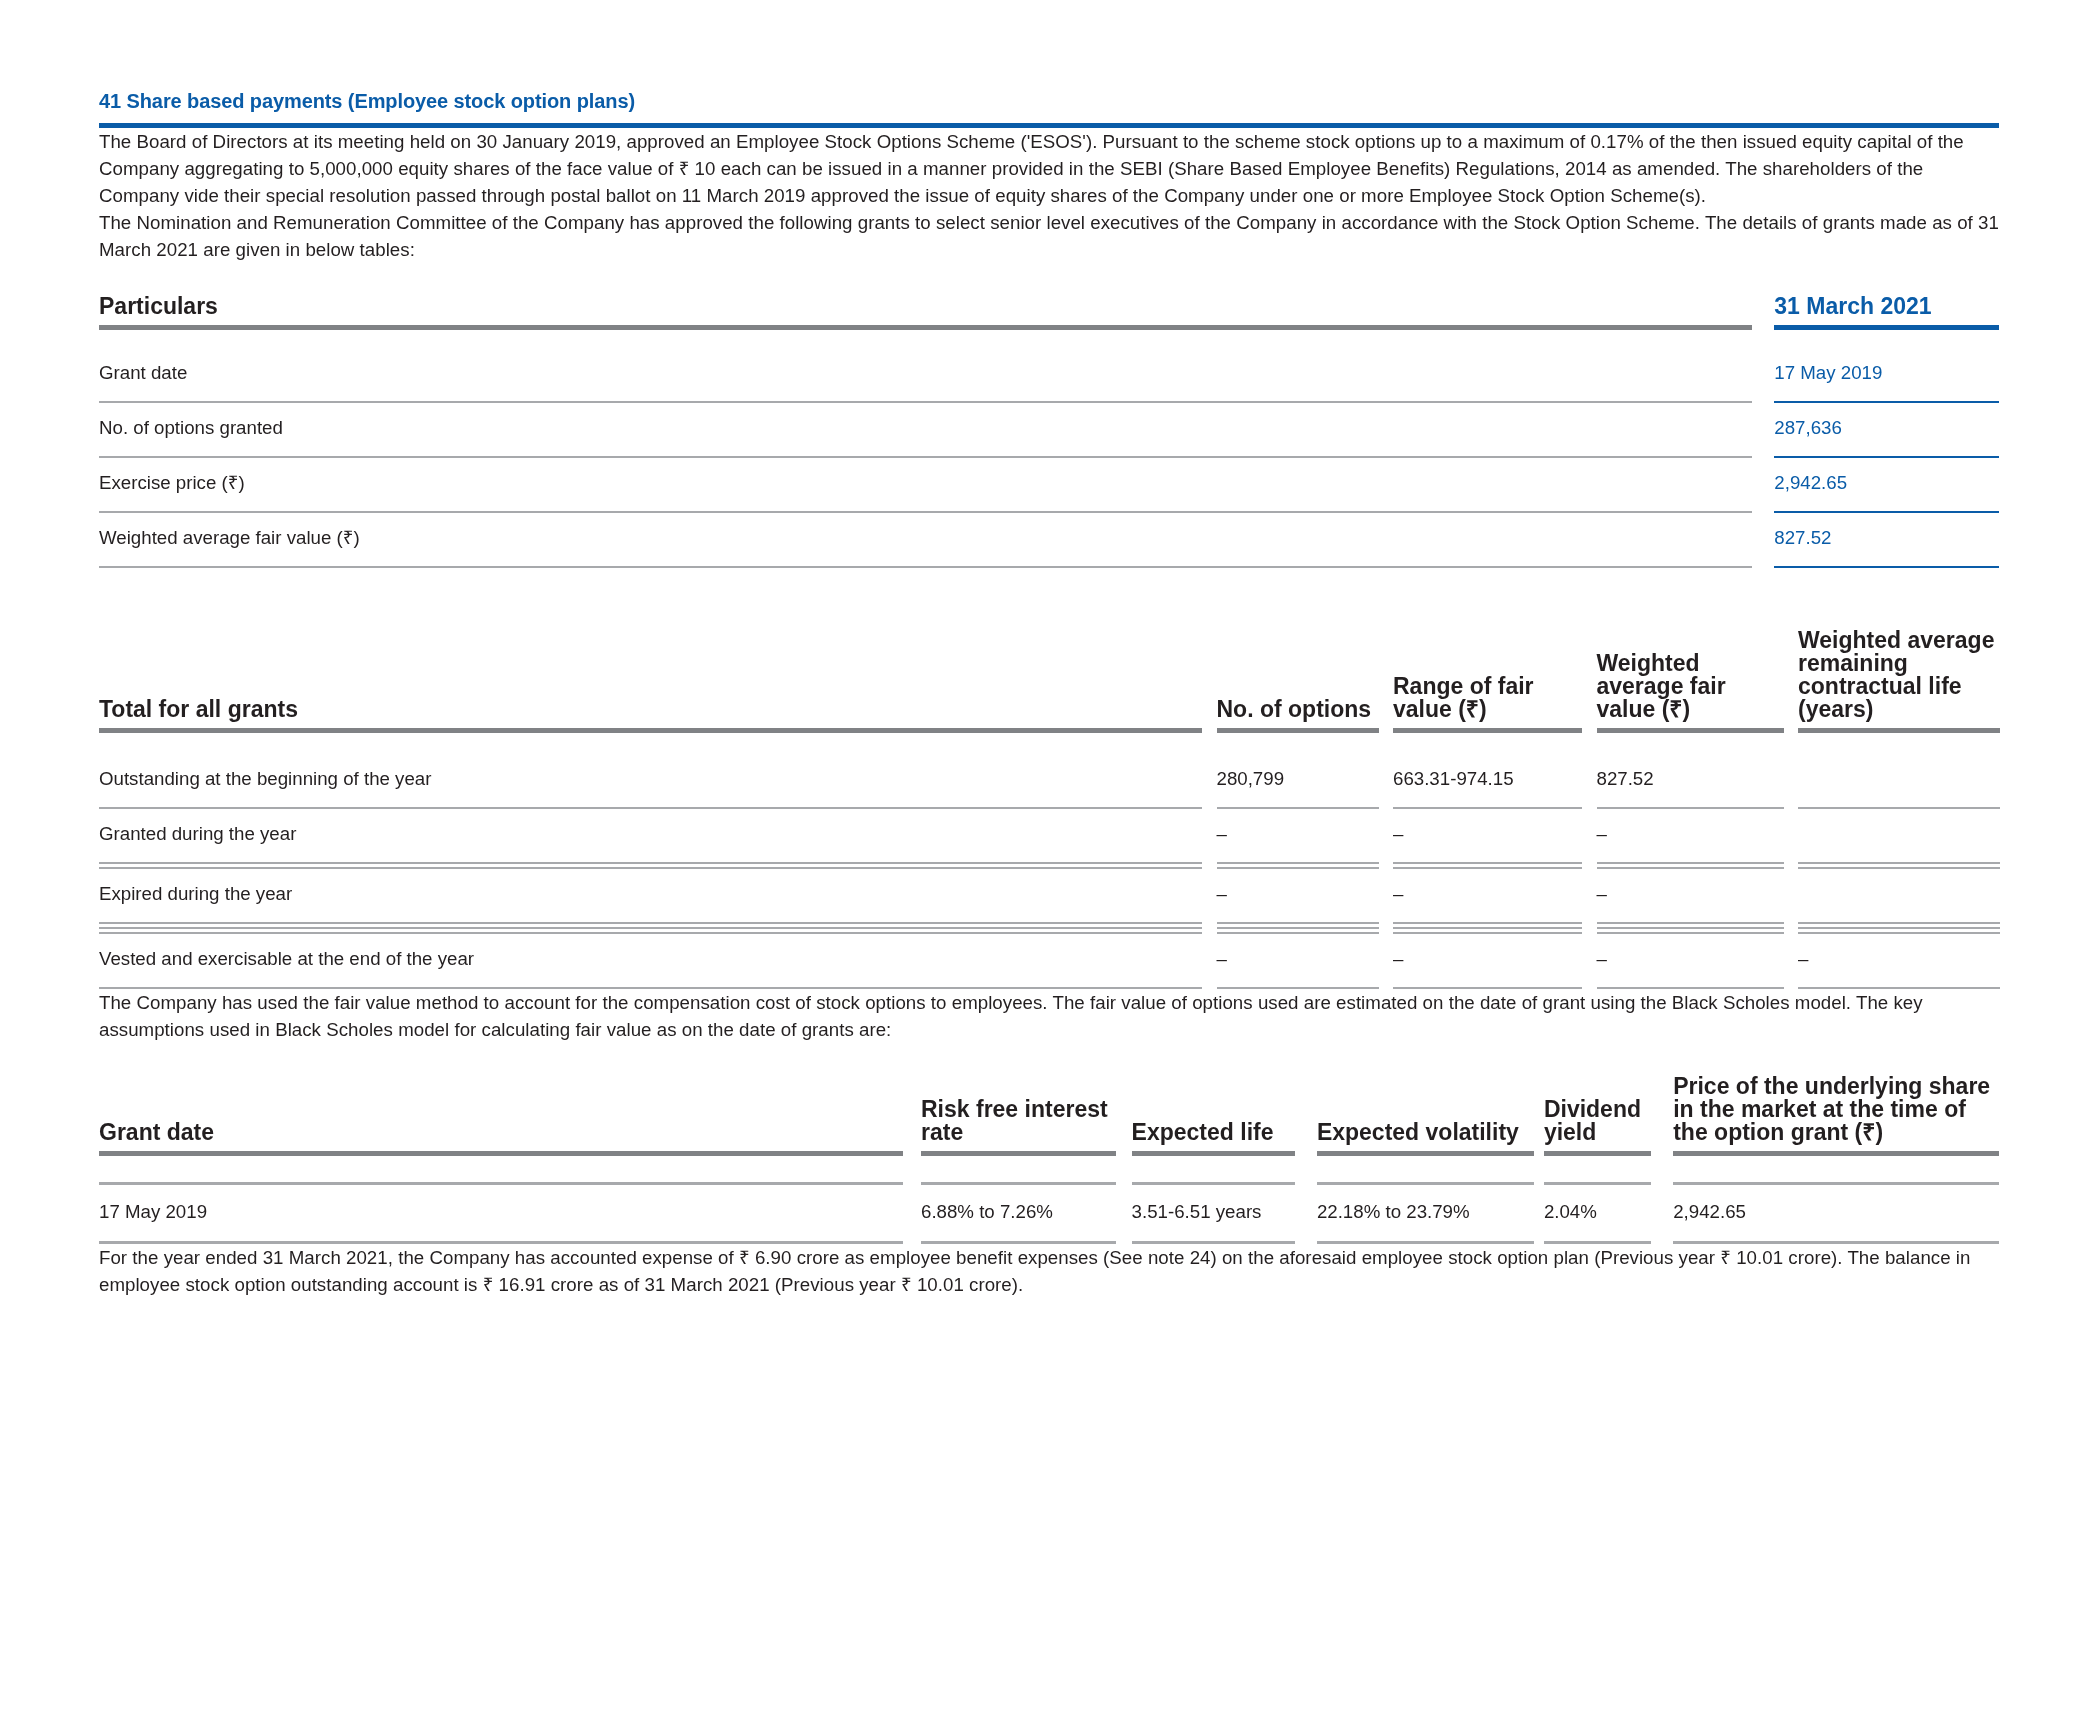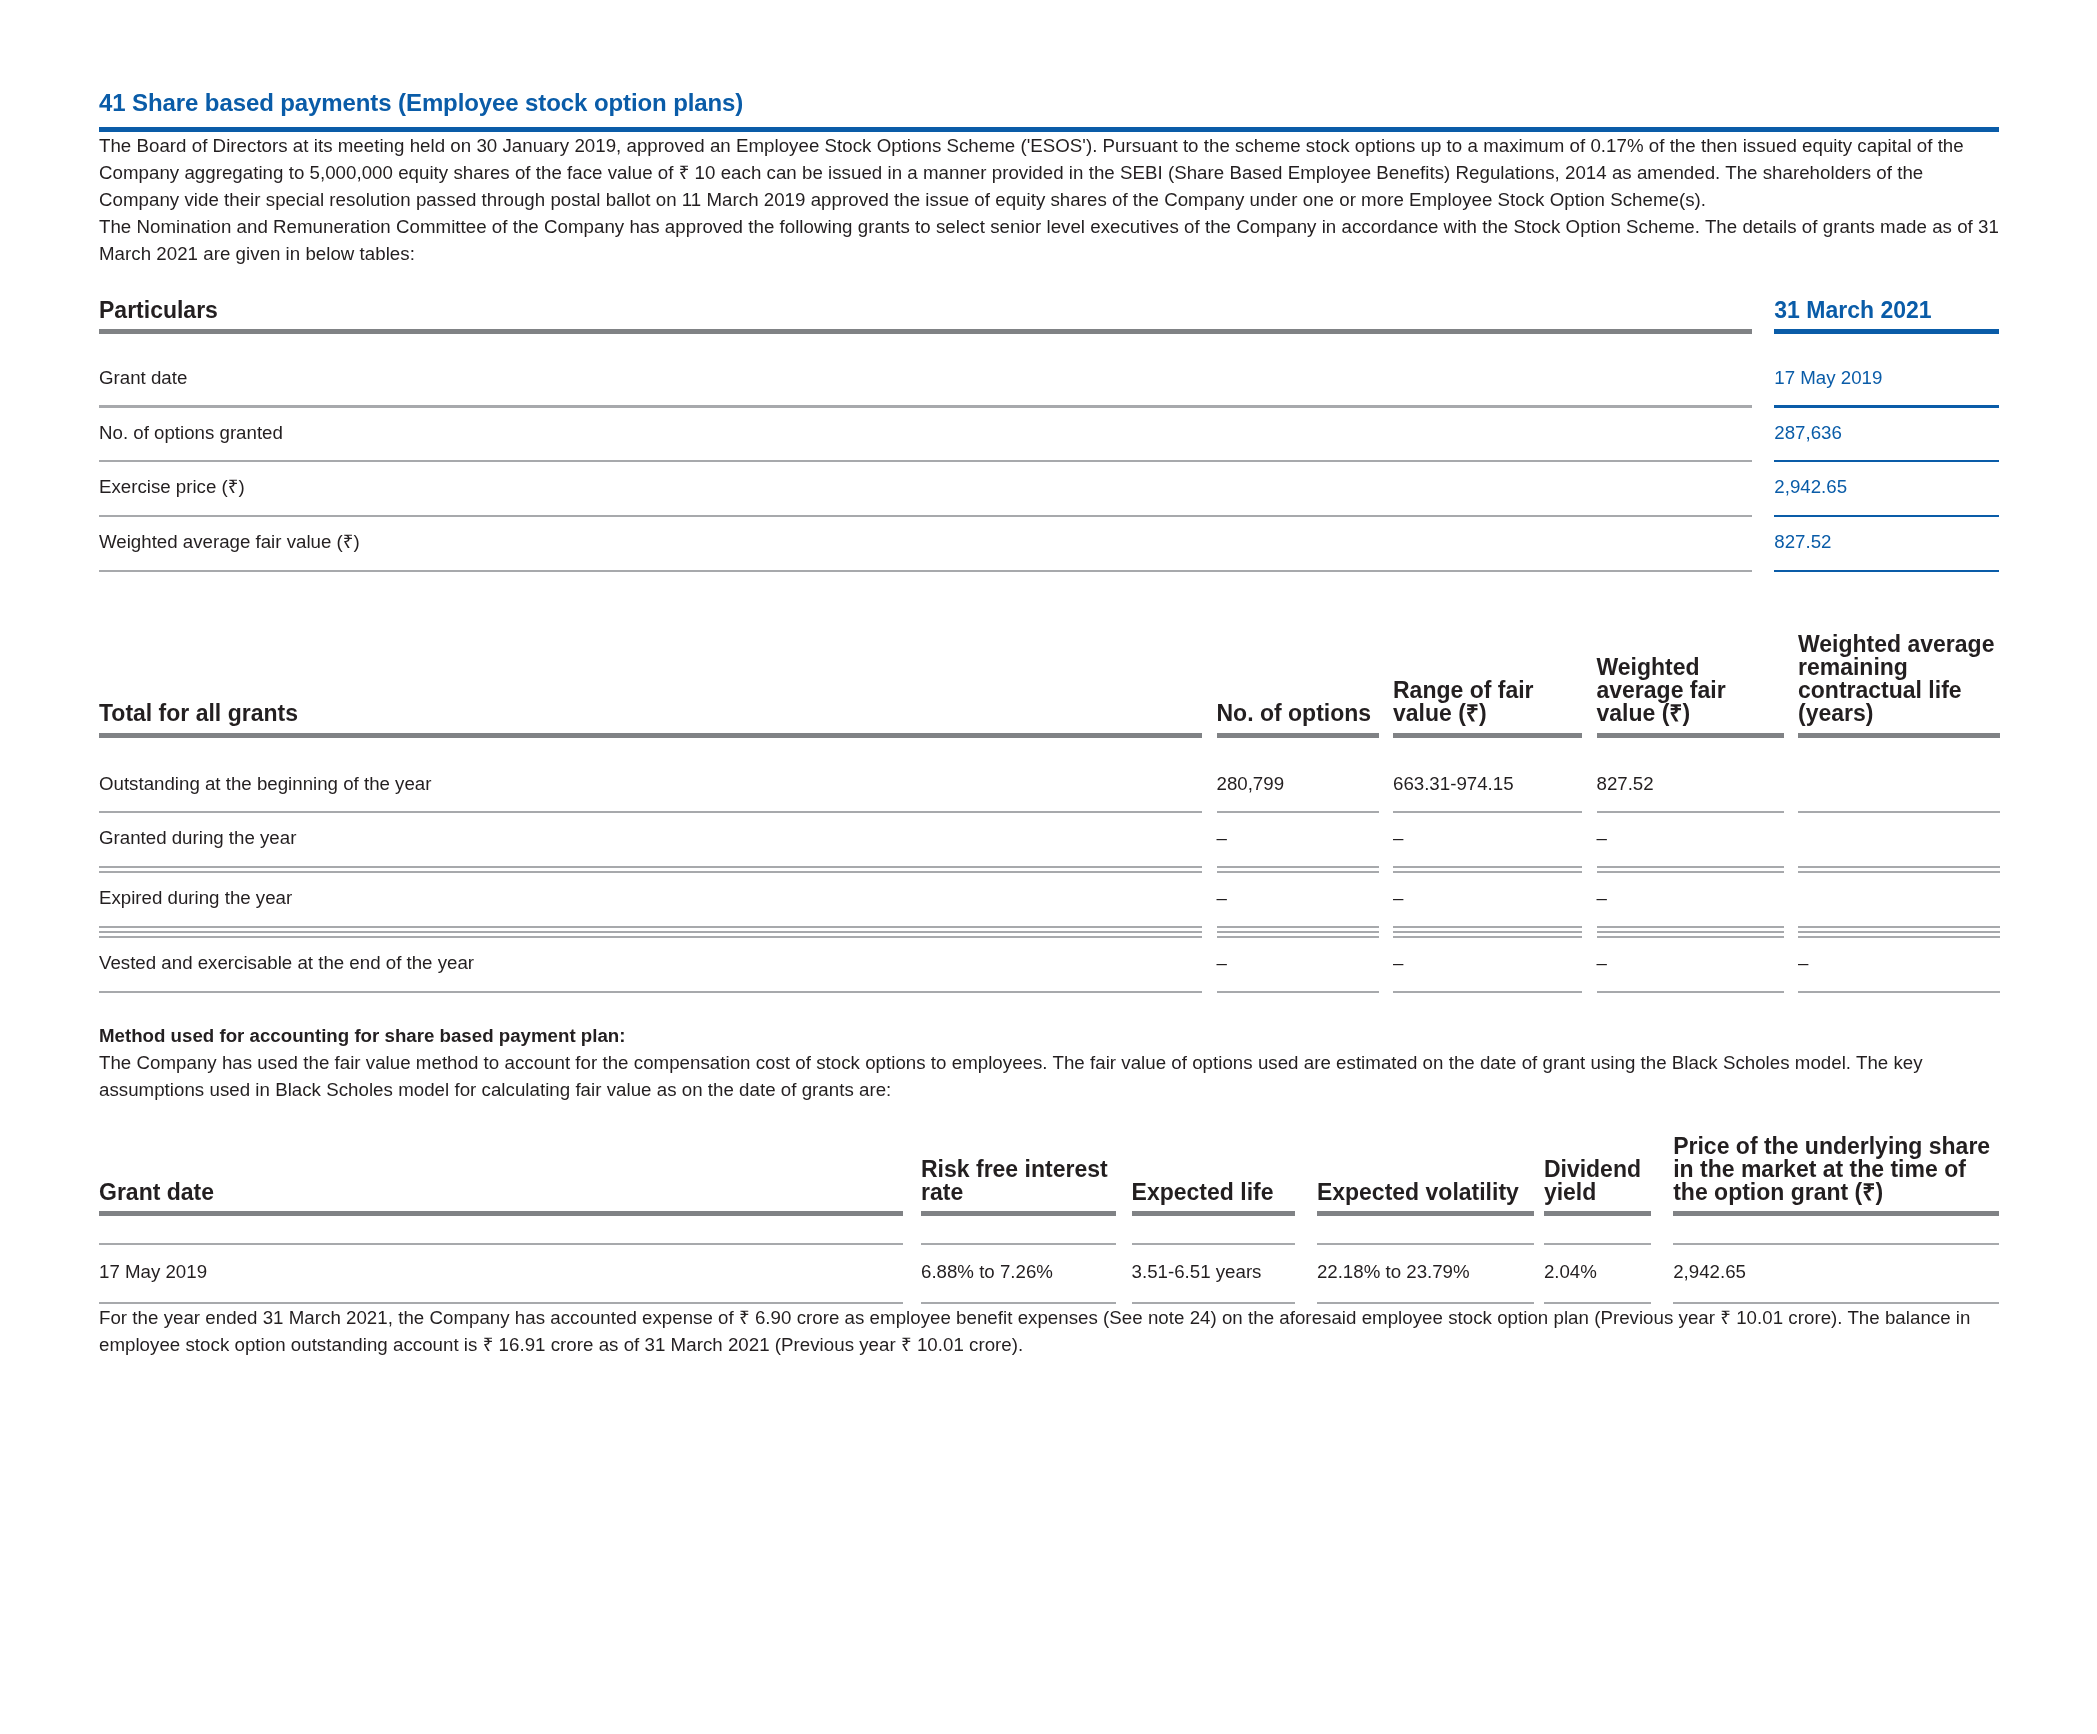--- a/index.html
+++ b/index.html
@@ -17,21 +17,21 @@
   .page {
     position: relative;
     width: 2097px;
     height: 1734px;
     box-sizing: border-box;
     padding: 0 98px 0 99px;
   }
 
   
   .note-heading {
-    font-size: 24px;
+    font-size: 20px;
     font-weight: bold;
     color: #0a5ca8;
     letter-spacing: -0.1px;
     padding-top: 90px;
     line-height: 1.1;
   }
   .heading-rule {
     margin-top: 10.6px;
     height: 5px;
     background: #0a5ca8;
@@ -459,21 +459,20 @@
             <div class="rule-thin"></div>
           </td>
           <td class="gap-cell"></td>
         <td class="rule-cell">
             <div class="rule-thin"></div>
           </td>
       </tr>
     </tbody>
   </table>
 
-  <p class="p-method-head p3">Method used for accounting for share based payment plan:</p>
   <p class="body-text p4">The Company has used the fair value method to account for the compensation cost of stock options to employees. The fair value of options used are estimated on the date of grant using the Black Scholes model. The key assumptions used in Black Scholes model for calculating fair value as on the date of grants are:</p>
 
   <table class="t3">
     <colgroup>
       <col style="width:804px">
       <col style="width:18px">
       <col style="width:195px">
       <col style="width:15.6px">
       <col style="width:163px">
       <col style="width:22.3px">

